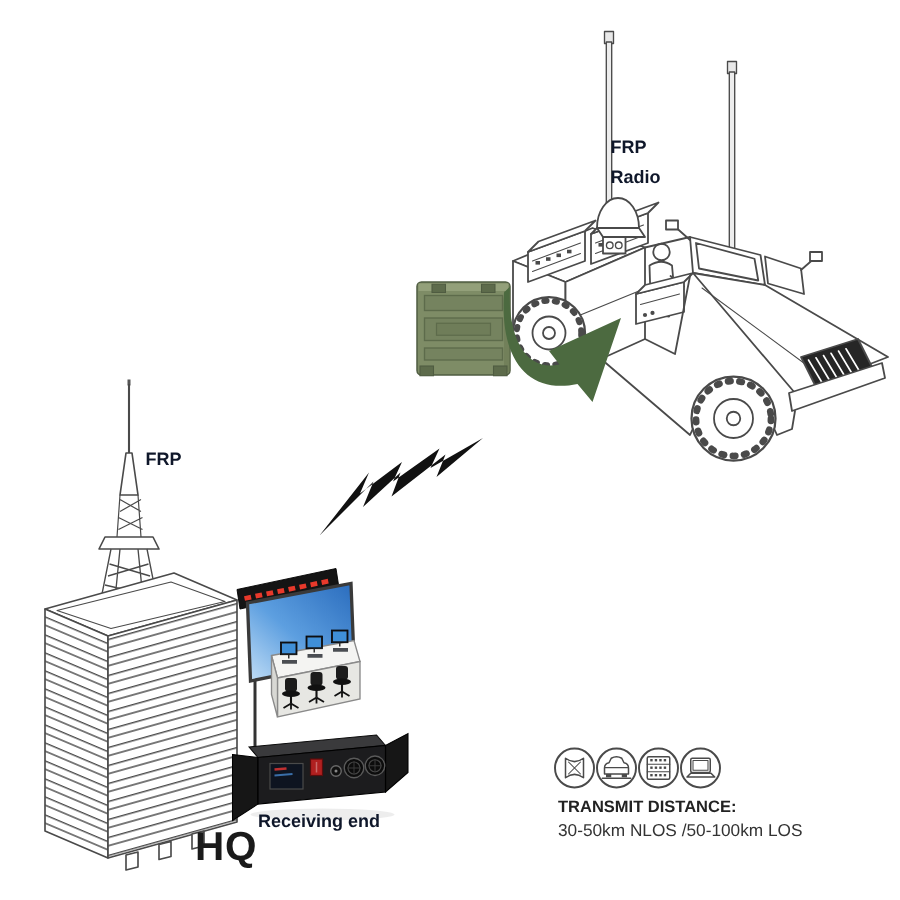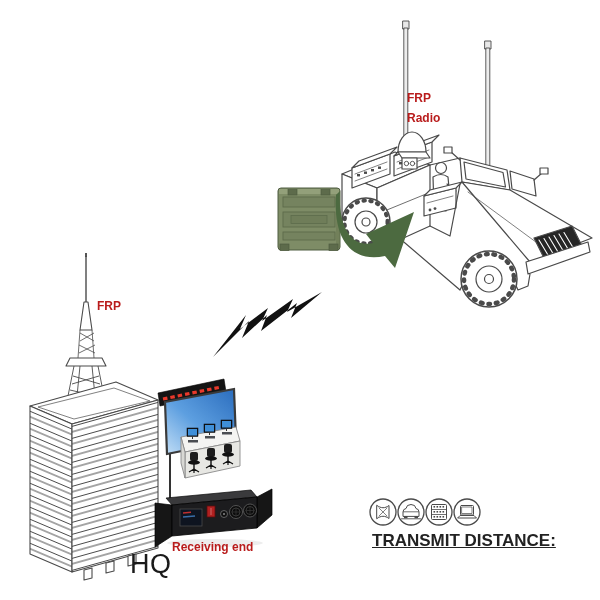--- a/index.html
+++ b/index.html
@@ -1,28 +1,28 @@
 <!DOCTYPE html>
 <html><head>
 <meta charset="utf-8">
 <style>
   html,body{margin:0;padding:0;background:#fff;}
   .stage{
     position:relative;width:600px;height:600px;background:#ffffff;overflow:hidden;
     font-family:"Liberation Sans", sans-serif;
   }
   .art{position:absolute;left:0;top:0;}
-  .label{position:absolute;color:#b91c1c;white-space:nowrap;line-height:1.1;}
+  .label{position:absolute;color:#0f172a;white-space:nowrap;line-height:1.1;}
   .lbl-veh-frp   {left:407px;top:92px; font-size:12px;font-weight:600;}
   .lbl-veh-cam   {left:407px;top:112px;font-size:12px;font-weight:600;}
   .lbl-cofdm     {left:266px;top:253px;font-size:11.5px;font-weight:600;}
   .lbl-hq-frp    {left:97px; top:300px;font-size:12px;font-weight:600;}
   .lbl-receiving {left:172px;top:541px;font-size:12px;font-weight:600;}
-  .lbl-hq        {left:130px;top:550px;font-size:27px;font-weight:400;color:#1a1a1a;letter-spacing:.5px;}
-  .lbl-tx-title  {left:372px;top:532px;font-size:17px;font-weight:800;color:#222;text-decoration:underline;}
+  .lbl-hq        {left:130px;top:550px;font-size:27px;font-weight:700;color:#1a1a1a;letter-spacing:.5px;}
+  .lbl-tx-title  {left:372px;top:532px;font-size:11px;font-weight:800;color:#222;}
   .lbl-tx-detail {left:372px;top:548px;font-size:11.5px;font-weight:500;color:#333;}
 </style>
 </head>
 <body>
 
 <div class="stage">
 
 <svg class="art" width="600" height="600" viewBox="0 0 600 600">
   <defs>
     <linearGradient id="gscr" x1="0" y1="1" x2="1" y2="0">
@@ -291,14 +291,15 @@
     </g>
   </g>
 </svg>
 
 <div class="label lbl-veh-frp">FRP</div>
 <div class="label lbl-veh-cam">Radio</div>
 <div class="label lbl-hq-frp">FRP</div>
 <div class="label lbl-receiving">Receiving end</div>
 <div class="label lbl-hq">HQ</div>
 <div class="label lbl-tx-title">TRANSMIT DISTANCE:</div>
+<div class="label lbl-tx-detail">30-50km NLOS /50-100km LOS</div>
 
 </div>
 
 </body></html>

